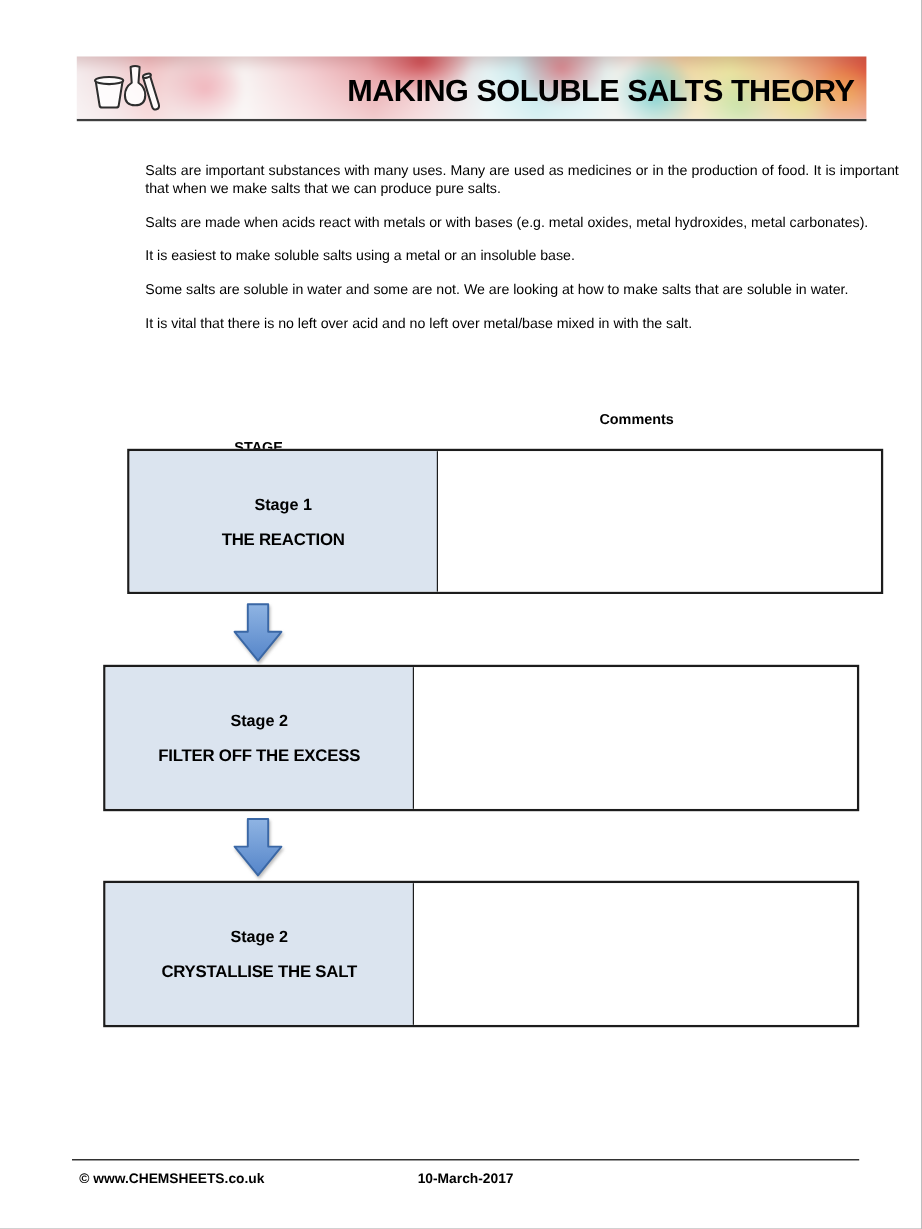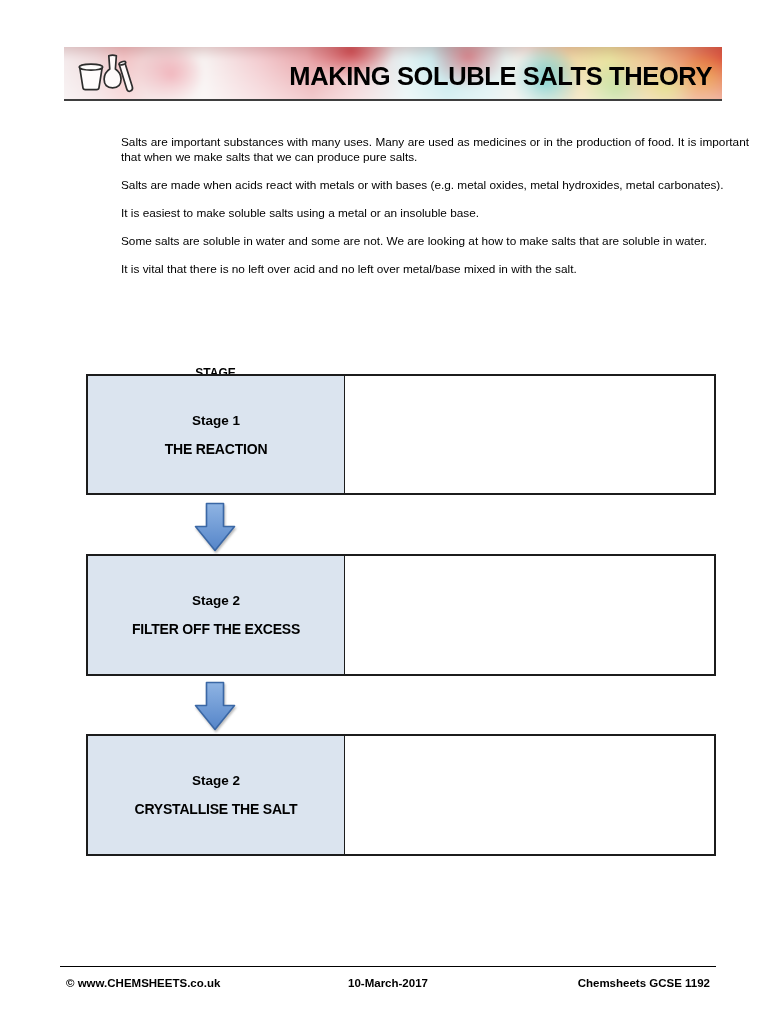--- a/index.html
+++ b/index.html
@@ -41,21 +41,21 @@
 
   
   .col-headers{position:absolute; top:342px; left:86px; width:630px; height:14px; font-weight:700; font-size:12px;}
   .stage-header{position:absolute; left:0; width:259px; text-align:center;margin-top:24px;}
   .comments-header{position:absolute; left:259px; right:0; text-align:center;}
 
   .stage-row{
     position:absolute; left:86px; width:630px; box-sizing:border-box;
     border:2px solid var(--box-border,#1c1c1c); display:flex; background:#fff;
   }
-  .row1{top:374px; height:121px;}
+  .row1{top:374px; height:121px;margin-left:20px;}
   .row2{top:554px; height:122px;}
   .row3{top:734px; height:122px;}
   .stage-cell{
     width:257px; flex:none; box-sizing:border-box;
     background:var(--stage-fill,#dbe4ef);
     border-right:1.6px solid var(--box-border,#1c1c1c);
     display:flex; flex-direction:column; align-items:center; justify-content:center;
     gap:13px; font-weight:700; text-align:center;
   }
   .stage-title{font-size:13.5px;}
@@ -104,20 +104,21 @@
   <div class="intro">
     <p>Salts are important substances with many uses.  Many are used as medicines or in the production of food. It is important that when we make salts that we can produce pure salts.</p>
     <p>Salts are made when acids react with metals or with bases (e.g. metal oxides, metal hydroxides, metal carbonates).</p>
     <p>It is easiest to make soluble salts using a metal or an insoluble base.</p>
     <p>Some salts are soluble in water and some are not. We are looking at how to make salts that are soluble in water.</p>
     <p>It is vital that there is no left over acid and no left over metal/base mixed in with the salt.</p>
   </div>
 
   <div class="col-headers">
     <div class="stage-header">STAGE</div>
+    <div class="comments-header">Comments</div>
   </div>
 
   <div class="stage-row row1">
     <div class="stage-cell">
       <div class="stage-title">Stage 1</div>
       <div class="stage-name">THE REACTION</div>
     </div>
     <div class="comment-cell"></div>
   </div>
 
@@ -154,16 +155,15 @@
       <div class="stage-title">Stage 2</div>
       <div class="stage-name">CRYSTALLISE THE SALT</div>
     </div>
     <div class="comment-cell"></div>
   </div>
 
   <div class="footer-rule"></div>
   <div class="footer">
     <div class="footer-left">© www.CHEMSHEETS.co.uk</div>
     <div class="footer-center">10-March-2017</div>
-    <div class="footer-right">Chemsheets GCSE 1192</div>
   </div>
 
 </div>
 
 </body></html>

